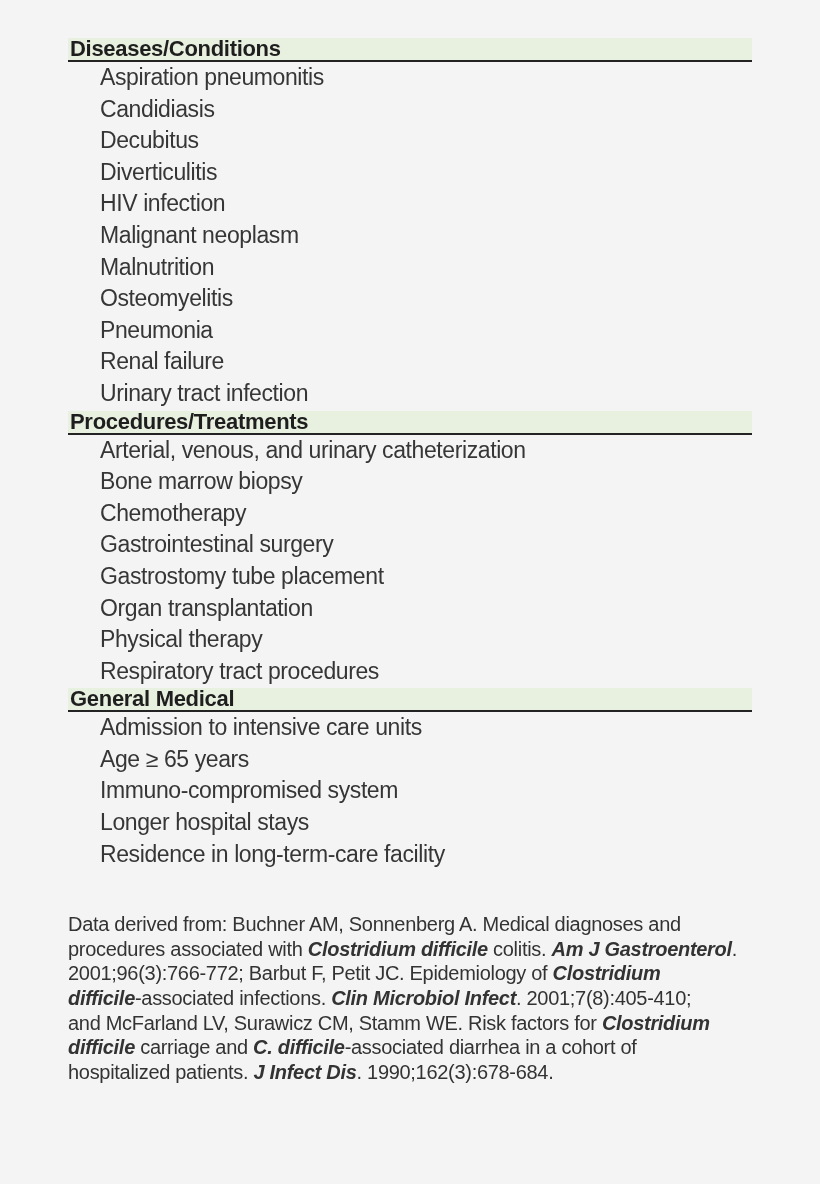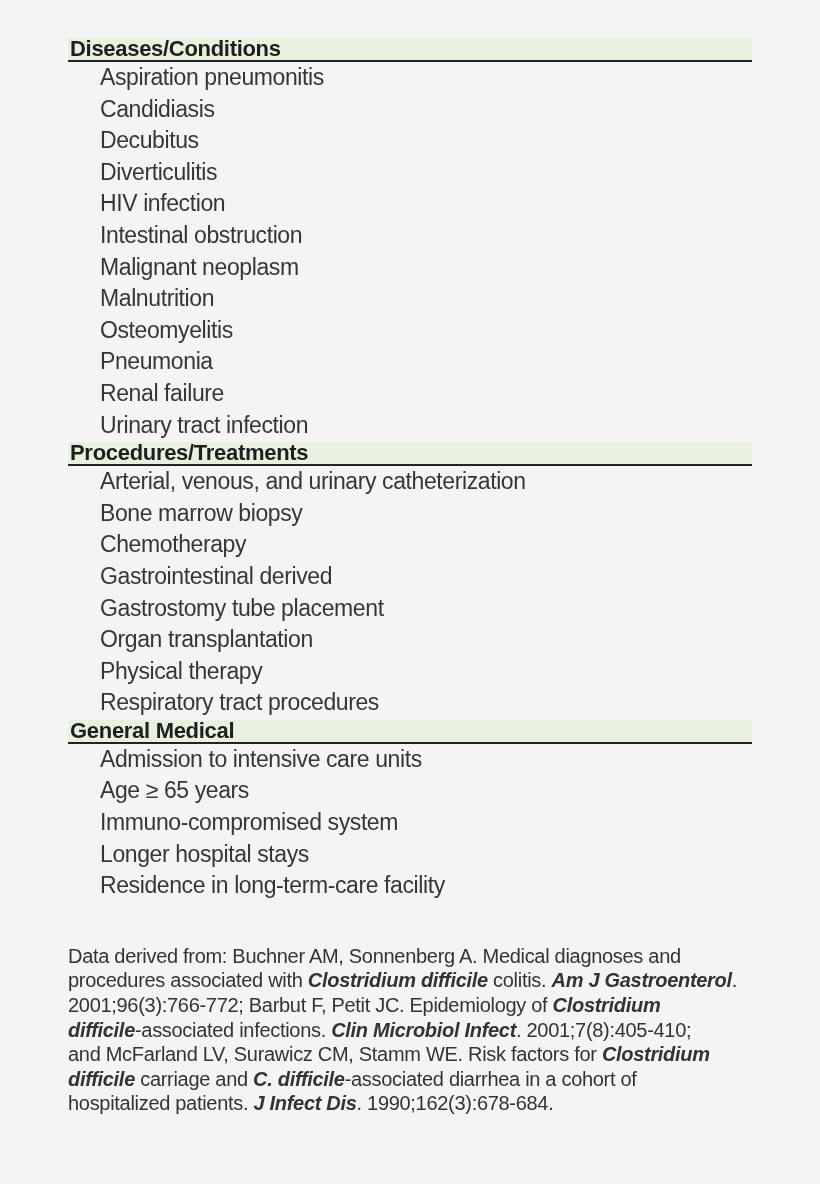--- a/index.html
+++ b/index.html
@@ -68,34 +68,33 @@
 <div class="page">
   <div class="table" id="sections-root">
       <div class="section-header first">
         <span>Diseases/Conditions</span>
       </div>
       <div class="item">Aspiration pneumonitis</div>
       <div class="item">Candidiasis</div>
       <div class="item">Decubitus</div>
       <div class="item">Diverticulitis</div>
       <div class="item">HIV infection</div>
-      <div class="item">Intestinal obstruction</div>
       <div class="item">Malignant neoplasm</div>
       <div class="item">Malnutrition</div>
       <div class="item">Osteomyelitis</div>
       <div class="item">Pneumonia</div>
       <div class="item">Renal failure</div>
       <div class="item">Urinary tract infection</div>
       <div class="section-header">
         <span>Procedures/Treatments</span>
       </div>
       <div class="item">Arterial, venous, and urinary catheterization</div>
       <div class="item">Bone marrow biopsy</div>
       <div class="item">Chemotherapy</div>
-      <div class="item">Gastrointestinal derived</div>
+      <div class="item">Gastrointestinal surgery</div>
       <div class="item">Gastrostomy tube placement</div>
       <div class="item">Organ transplantation</div>
       <div class="item">Physical therapy</div>
       <div class="item">Respiratory tract procedures</div>
       <div class="section-header">
         <span>General Medical</span>
       </div>
       <div class="item">Admission to intensive care units</div>
       <div class="item">Age ≥ 65 years</div>
       <div class="item">Immuno-compromised system</div>

